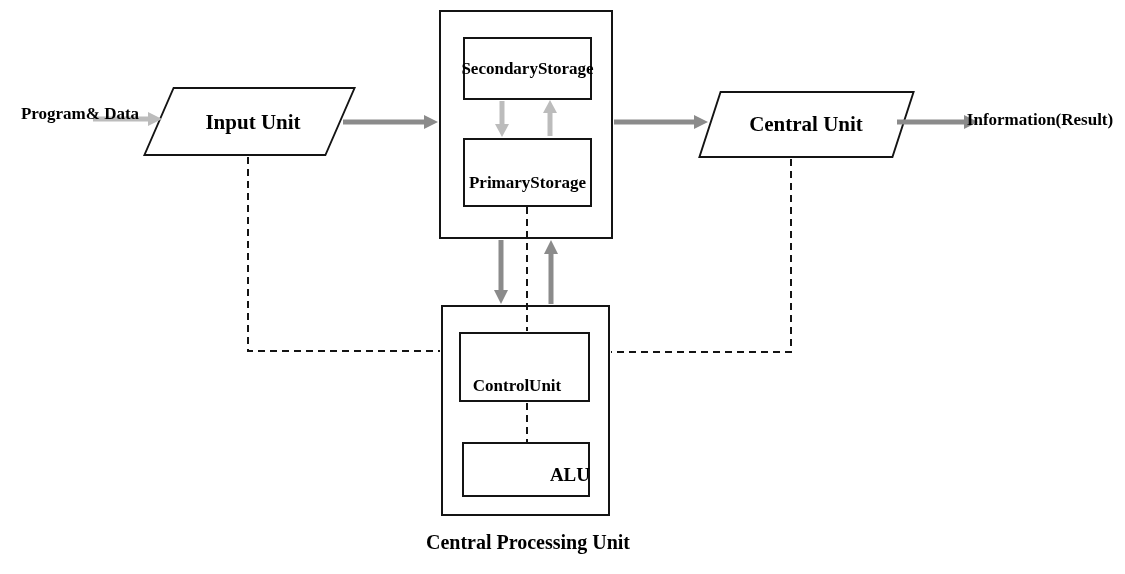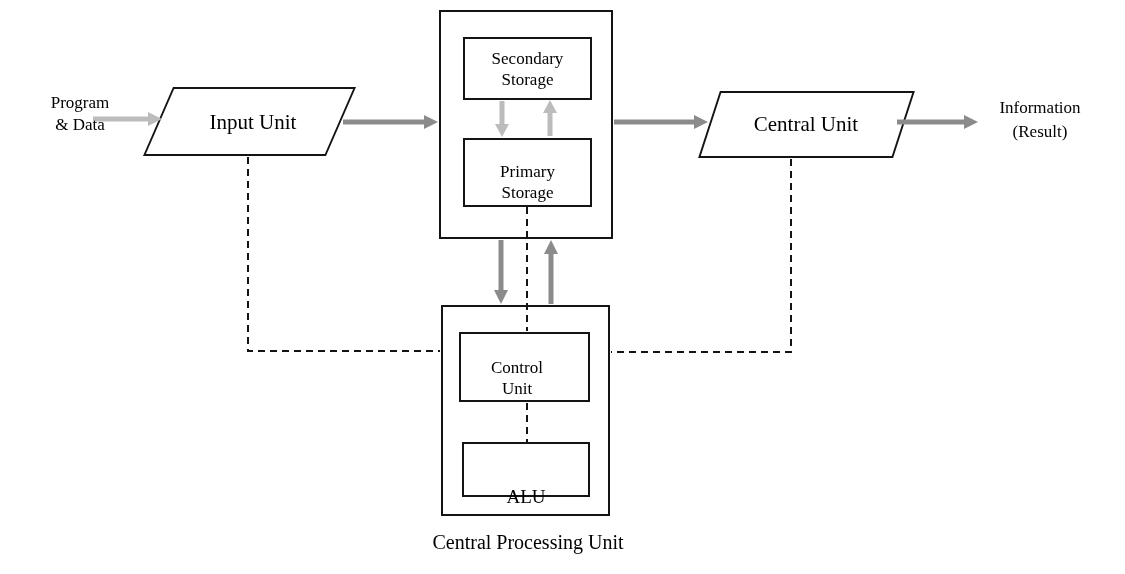--- a/index.html
+++ b/index.html
@@ -44,35 +44,35 @@
     z-index:2;pointer-events:none;
   }
   .shaft-dark{stroke:var(--dark-arrow);stroke-width:5;}
   .head-dark{fill:var(--dark-arrow);stroke:none;}
   .shaft-light{stroke:var(--light-arrow);stroke-width:5;}
   .head-light{fill:var(--light-arrow);stroke:none;}
   .dashed{stroke:var(--outline);stroke-width:2;stroke-dasharray:7 5;fill:none;}
   
   .lbl{
     position:absolute;z-index:3;
-    color:#000;font-weight:normal;
-    display:flex;flex-direction:column;
+    color:#000;font-weight:bold;
+    display:flex;flex-direction:row;
     align-items:center;justify-content:center;
     text-align:center;
     white-space:nowrap;
   }
   .lbl-sm{font-size:17px;line-height:21px;}
   .lbl-lg{font-size:21px;line-height:24px;}
   #program-label{left:20px;top:91px;width:120px;height:46px;line-height:22px;}
   #input-label{left:163px;top:104px;width:180px;height:36px;}
   #secondary-label{left:463px;top:37px;width:129px;height:63px;}
   #primary-label{left:463px;top:138px;width:129px;height:88px;}
   #output-label{left:714px;top:106px;width:184px;height:36px;}
   #info-label{left:970px;top:94px;width:140px;height:52px;line-height:24px;}
-  #control-label{left:459px;top:343px;width:116px;height:70px;}
+  #control-label{left:459px;top:350px;width:116px;height:70px;}
   #alu-label{left:462px;top:442px;width:128px;height:66px;font-size:19px;justify-content:flex-end;}
   #cpu-caption{left:398px;top:528px;width:260px;height:28px;font-size:20px;}
 </style>
 </head>
 <body>
 
 <div id="stage">
 
   <div class="para" id="input-shape"></div>
   <div class="para" id="output-shape"></div>

